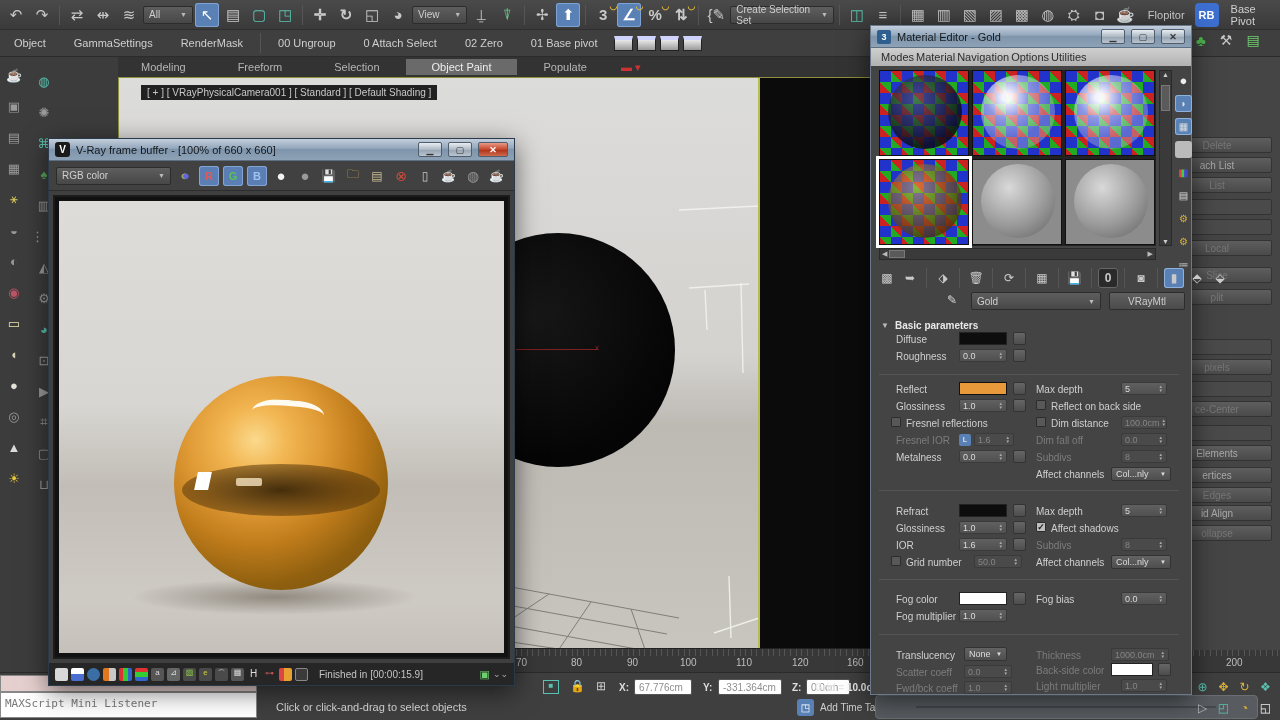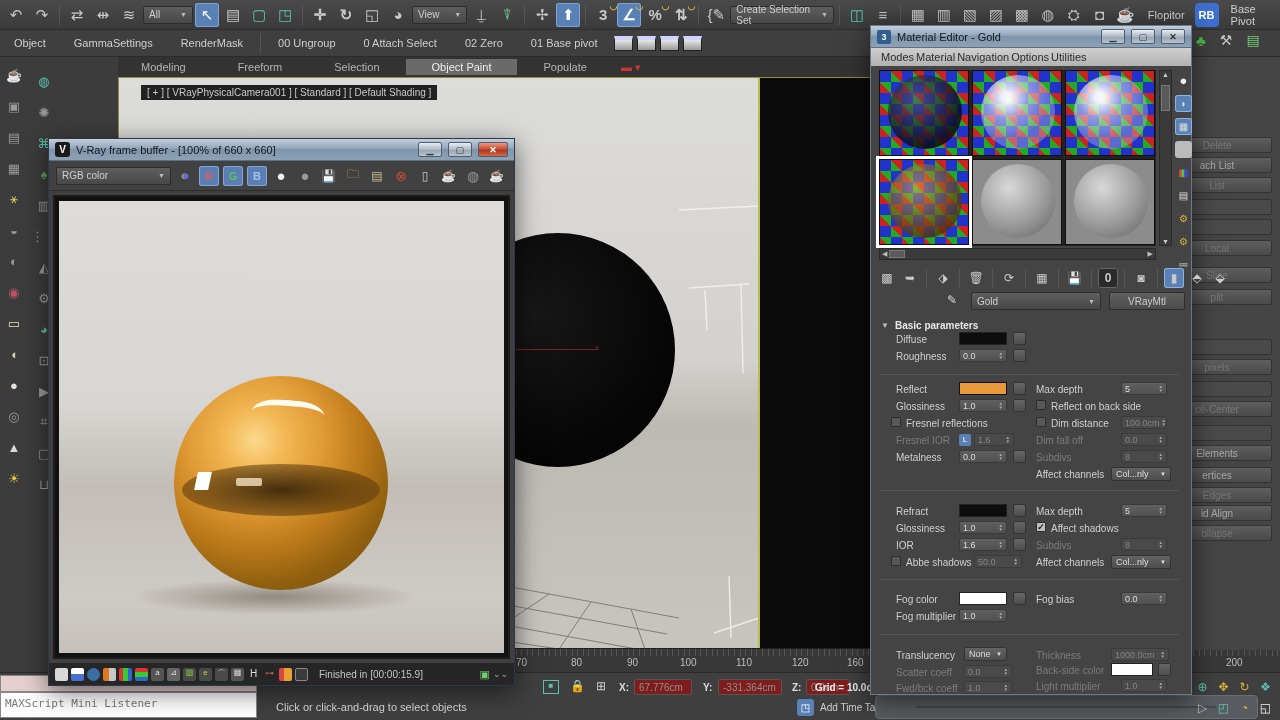--- a/index.html
+++ b/index.html
@@ -167,21 +167,21 @@
     background:
       repeating-linear-gradient(90deg,#555 0 1px,transparent 1px 5.6px);
     background-size:100% 7px; background-repeat:no-repeat; background-color:#383838; }
   .ttick { position:absolute; top:8px; color:#bdbdbd; font-size:10px; }
   #statusbar { left:0; top:672px; width:1280px; height:48px; background:#3f3f3f; z-index:3;
     border-top:1px solid #2a2a2a; }
   #mxs-pink { left:0; top:2px; width:257px; height:17px; background:#e6cfcf; border:1px solid #888; }
   #mxs-white { left:0; top:19px; width:257px; height:26px; background:#fff; border:1px solid #888;
     color:#7a7a7a; font-family:"DejaVu Sans Mono", monospace; font-size:11px; padding:4px 4px; }
   #prompt { left:276px; top:28px; color:#d8d8d8; font-size:11px; }
-  .coordbox { position:absolute; top:6px; height:16px; background:#7f1d1d; border:1px solid #555;
+  .coordbox { position:absolute; top:6px; height:16px; background:#ffffff; border:1px solid #555;
     border-radius:2px; color:#8f8f8f; font-size:10px; display:flex; align-items:center; padding:0 4px; }
   .coordlbl { position:absolute; top:9px; color:#ddd; font-size:10px; font-weight:bold; }
   #gridlbl { left:815px; top:9px; color:#e8e8e8; font-size:10px; font-weight:bold; position:absolute;}
   #timetag { left:797px; top:26px; position:absolute; display:flex; align-items:center; gap:6px;
     color:#cfcfcf; font-size:10px; }
   #timetag .cube { width:17px; height:17px; background:#5a81b5; border-radius:3px; color:#fff;
     display:flex; align-items:center; justify-content:center; font-size:10px; }
   #promptpanel { left:875px; top:22px; width:383px; height:24px; background:#585c60; border-radius:4px;
     border:1px solid #6a6e72; position:absolute; }
   #promptpanel .inner { position:absolute; left:40px; top:10px; width:300px; height:2px; background:#45494d; }
@@ -682,21 +682,21 @@
           <span class="spin">▲<br>▼</span>
         </div>
       <div class="pbtn" style="left:142px;top:512px"></div>
       <span class="plabel dis" style="left:165px;top:514px">Subdivs</span>
       <div class="pfield dis" style="left:250px;top:512px;width:46px">
           <span>8</span>
           <span class="spin">▲<br>▼</span>
         </div>
 
       <div class="pcheck off" style="left:20px;top:530px"></div>
-      <span class="plabel" style="left:35px;top:531px">Abbe shadows</span>
+      <span class="plabel" style="left:35px;top:531px">Grid number</span>
       <div class="pfield dis" style="left:103px;top:529px;width:48px">
           <span>50.0</span>
           <span class="spin">▲<br>▼</span>
         </div>
       <span class="plabel" style="left:165px;top:531px">Affect channels</span>
       <div class="pdd" style="left:240px;top:529px;width:60px">
           <span>Col...nly</span>
           <span class="arr" style="font-size:6px">▼</span>
         </div>
       <div class="pdiv" style="top:553px"></div>

